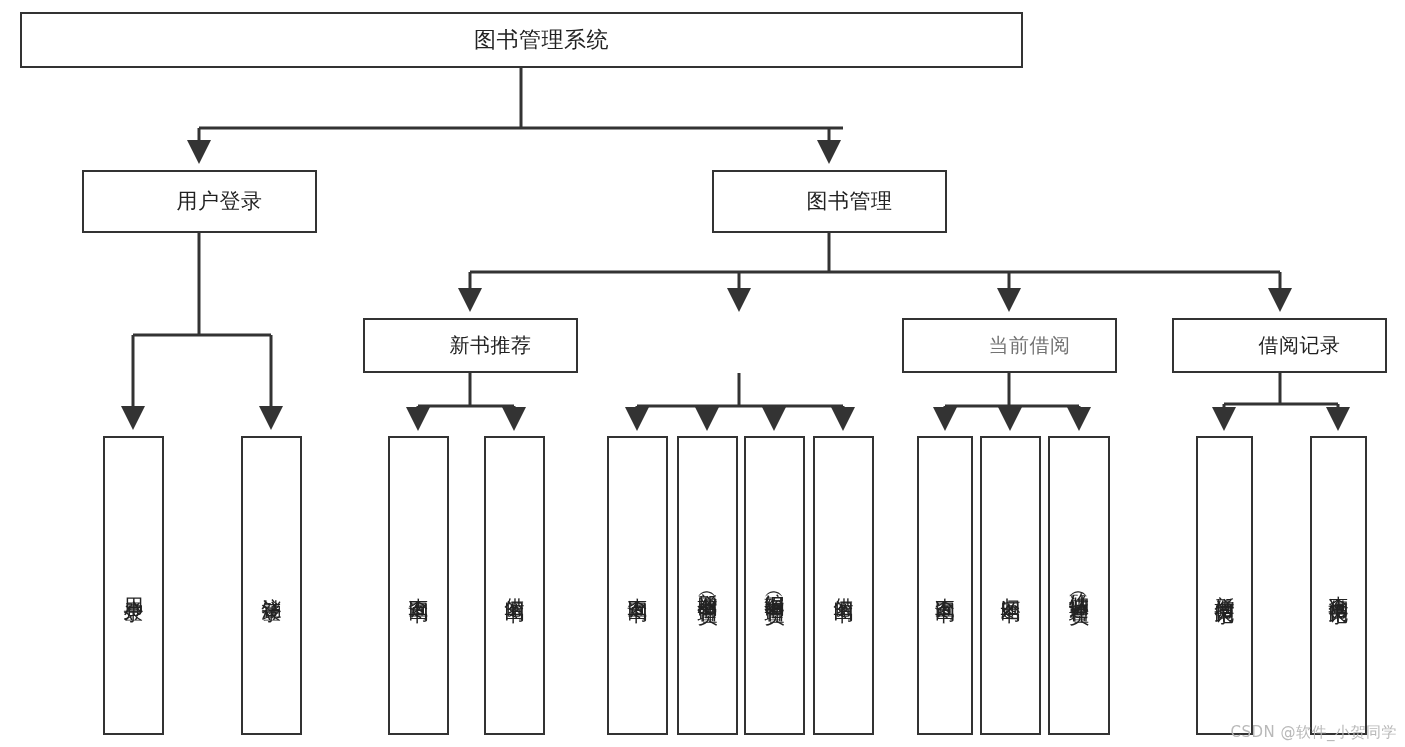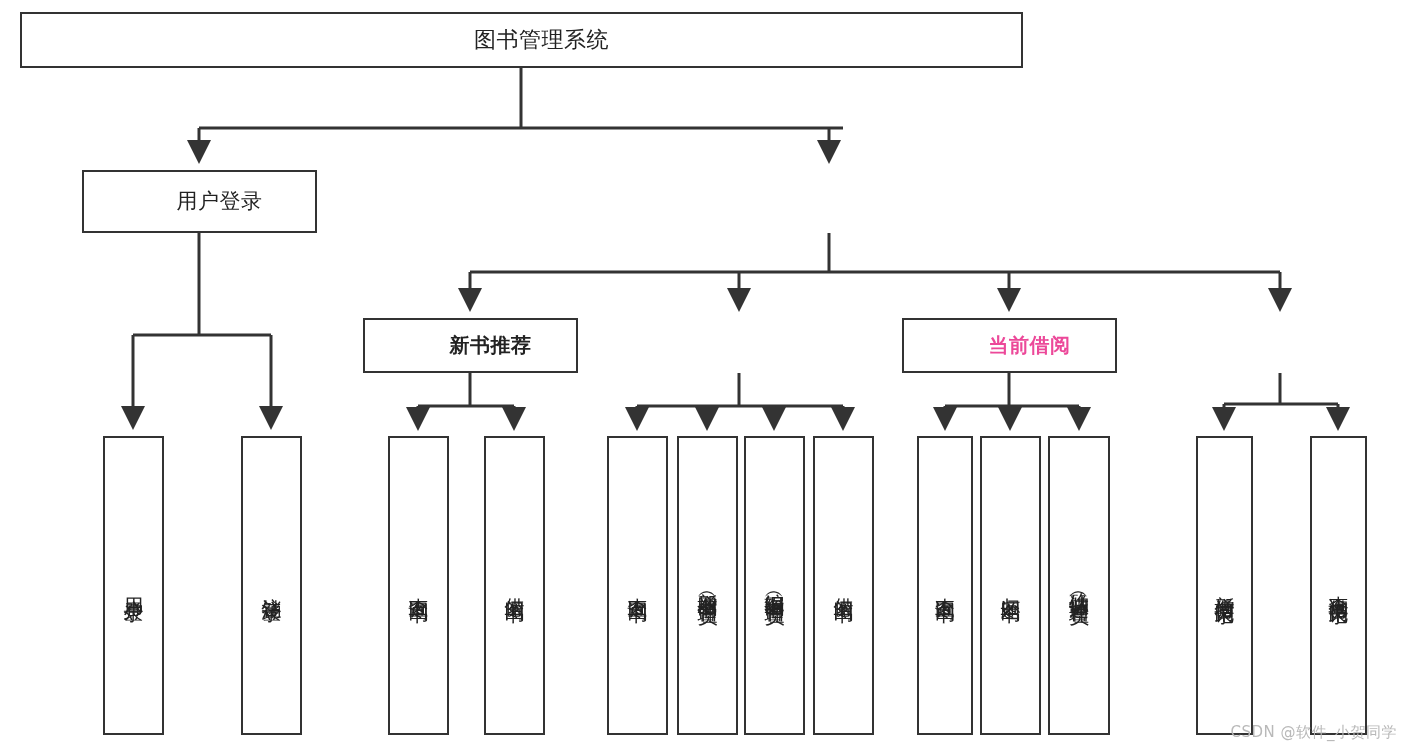--- a/index.html
+++ b/index.html
@@ -44,21 +44,21 @@
     line-height: 1.18;
     letter-spacing: 0.5px;
     white-space: nowrap;
   }
   
   .node.h {
     border-width: 2px;
   }
   .node.root .lbl { font-size: 22px; }
   .node.lvl2 .lbl { font-size: 21px; }
-  .node.lvl3 .lbl { font-size: 20px; font-weight: bold; }
+  .node.lvl3 .lbl { font-size: 20px; }
   
   .node.v {
     writing-mode: vertical-rl;
     text-orientation: upright;
     padding: 6px 2px;
   }
   .node.v .lbl {
     writing-mode: vertical-rl;
     text-orientation: upright;
     font-size: 20px;
@@ -132,26 +132,32 @@
     </g>
   </svg>
 
   <div class="node h root" style="left: 20px; top: 12px; width: 1003px; height: 56px; border-color: rgb(51, 51, 51); background: rgb(255, 255, 255); color: rgb(34, 34, 34);">
     <span class="lbl">图书管理系统</span>
   </div>
 
   <div class="node h lvl2" style="left: 82px; top: 170px; width: 235px; height: 63px; border-color: rgb(51, 51, 51); background: rgb(255, 255, 255); color: rgb(34, 34, 34);">
     <span class="lbl">用户登录</span>
   </div>
+  <div class="node h lvl2" style="left: 712px; top: 170px; width: 235px; height: 63px; border-color: rgb(51, 51, 51); background: rgb(255, 255, 255); color: rgb(34, 34, 34);">
+    <span class="lbl">图书管理</span>
+  </div>
 
   <div class="node h lvl3" style="left: 363px; top: 318px; width: 215px; height: 55px; border-color: rgb(51, 51, 51); background: rgb(255, 255, 255); color: rgb(34, 34, 34);">
     <span class="lbl">新书推荐</span>
   </div>
-  <div class="node h lvl3" style="left: 902px; top: 318px; width: 215px; height: 55px; border-color: rgb(51, 51, 51); background: rgb(255, 255, 255); color: #ec4899;">
+  <div class="node h lvl3" style="left: 902px; top: 318px; width: 215px; height: 55px; border-color: rgb(51, 51, 51); background: rgb(255, 255, 255); color: #737373;">
     <span class="lbl">当前借阅</span>
+  </div>
+  <div class="node h lvl3" style="left: 1172px; top: 318px; width: 215px; height: 55px; border-color: rgb(51, 51, 51); background: rgb(255, 255, 255); color: rgb(34, 34, 34);">
+    <span class="lbl">借阅记录</span>
   </div>
 
   <div class="node v" style="left: 103px; top: 436px; width: 61px; height: 299px; border-color: rgb(51, 51, 51); background: rgb(255, 255, 255); color: rgb(34, 34, 34);">
     <span class="lbl">用户登录</span>
   </div>
   <div class="node v" style="left: 241px; top: 436px; width: 61px; height: 299px; border-color: rgb(51, 51, 51); background: rgb(255, 255, 255); color: rgb(34, 34, 34);">
     <span class="lbl">注销登录</span>
   </div>
   <div class="node v" style="left: 388px; top: 436px; width: 61px; height: 299px; border-color: rgb(51, 51, 51); background: rgb(255, 255, 255); color: rgb(34, 34, 34);">
     <span class="lbl">查询图书</span>

